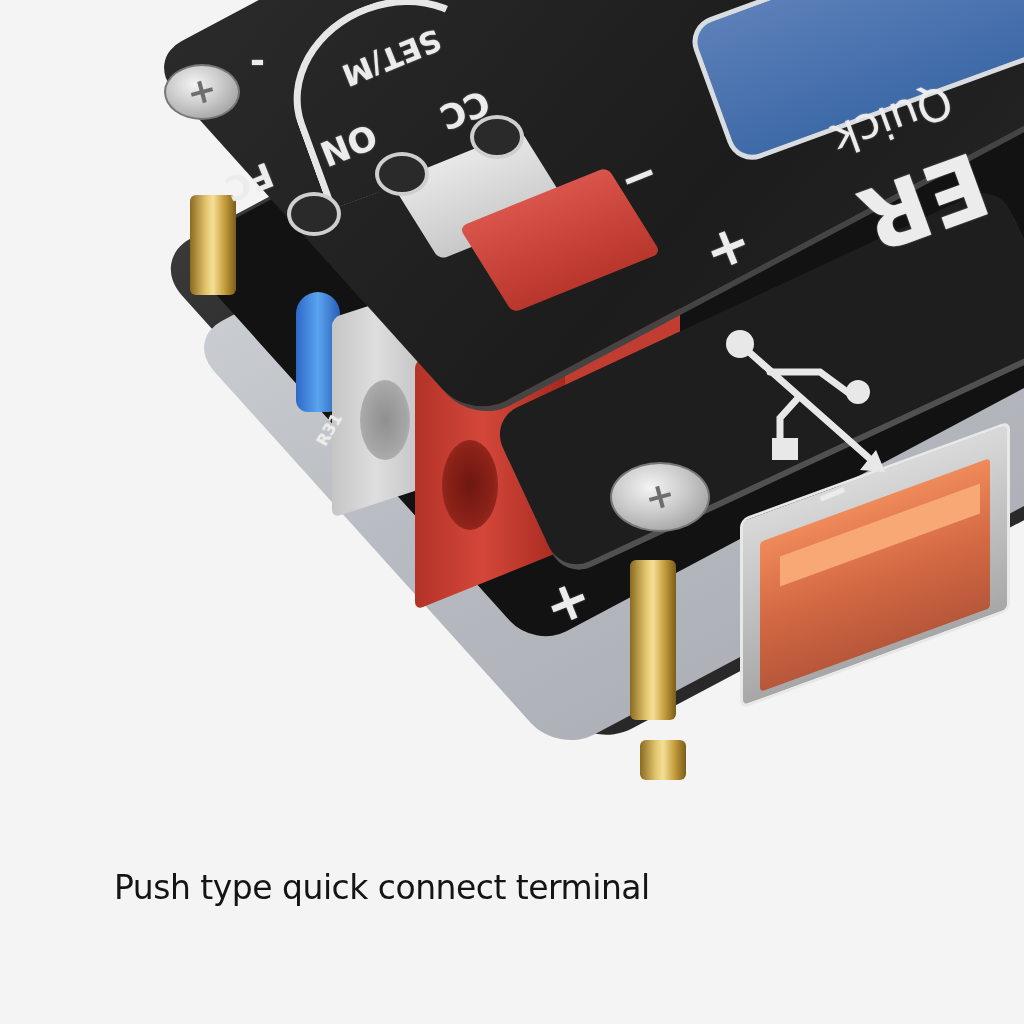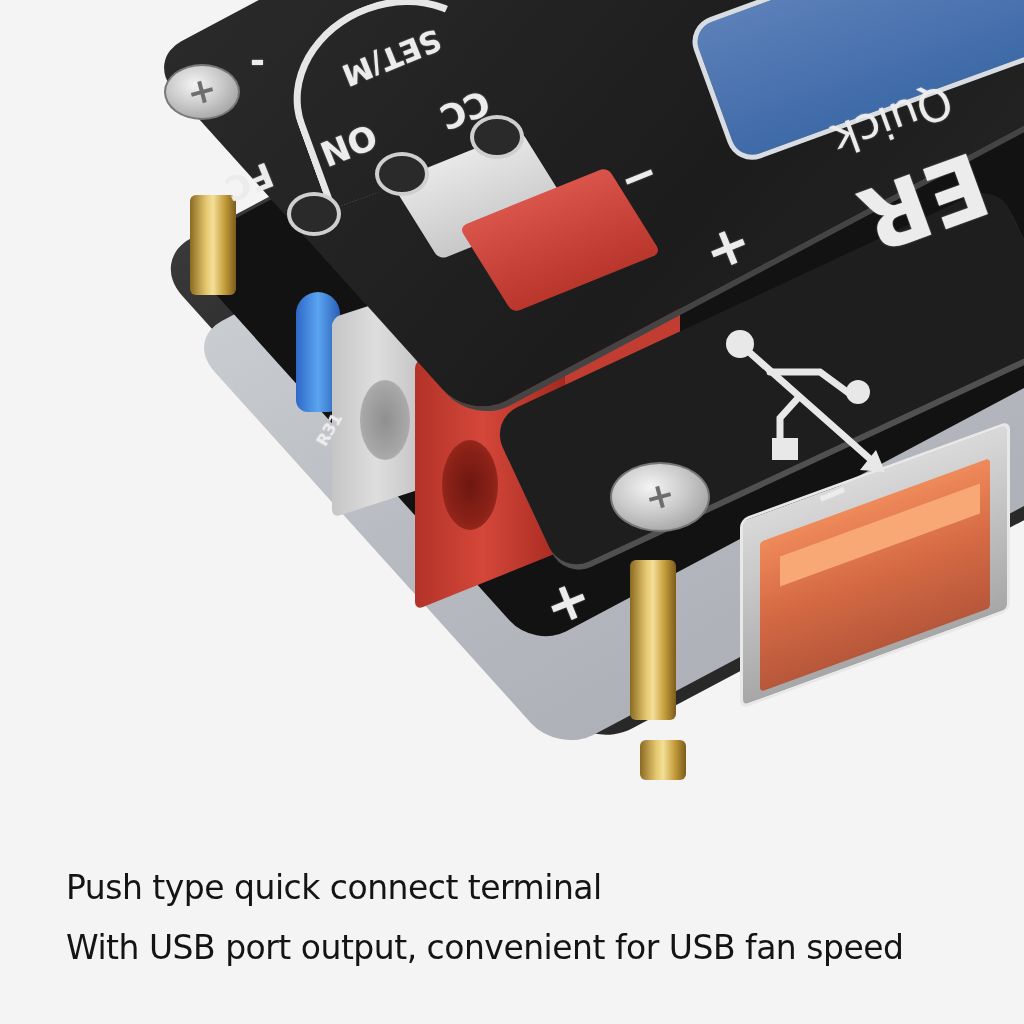--- a/index.html
+++ b/index.html
@@ -198,21 +198,21 @@
     .ring.r3 { left: 470px; top: 115px; }
 
     
     .captions {
       position: absolute; left: 66px; top: 858px; width: 940px;
       color: #141414;
       font-family: "DejaVu Sans", sans-serif;
       font-size: 33px; letter-spacing: -0.5px;
       line-height: 60px;
     }
-    .caption-line { display: block; white-space: nowrap; }
+    .caption-line { display: block; white-space: nowrap; margin-left: 48px; }
   </style>
 </head>
 <body>
 
 <div class="scene">
   <div class="base-plate"></div>
   <div class="base-frost"></div>
   <div class="pcb"></div>
 
   <div class="standoff s1"></div>
@@ -271,14 +271,13 @@
       <circle cx="148" cy="72" r="12" stroke="none"></circle>
       <path d="M88 78 L70 98 L70 120" fill="none"></path>
       <rect x="62" y="118" width="26" height="22" stroke="none"></rect>
       <polygon points="175,152 150,150 166,130" stroke="none"></polygon>
     </g>
   </svg>
 </div>
 
 <div class="captions">
   <span class="caption-line">Push type quick connect terminal</span>
-  <span class="caption-line">With USB port output, convenient for USB fan speed</span>
 </div>
 
 </body></html>

